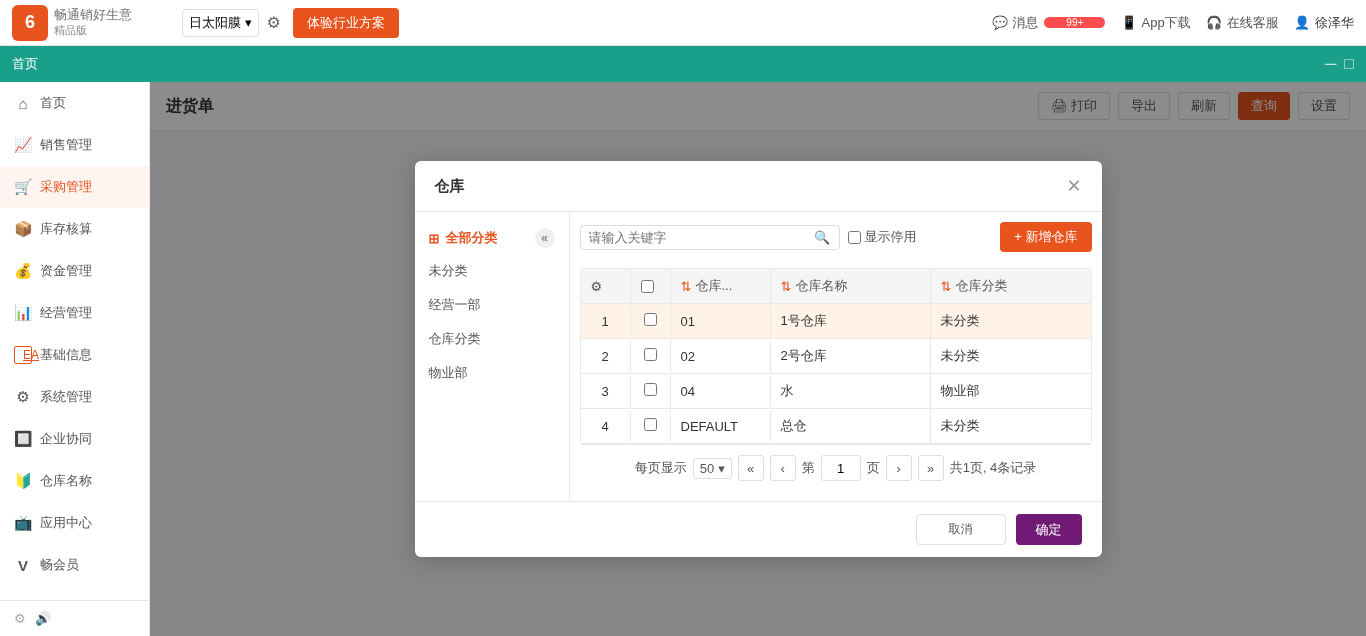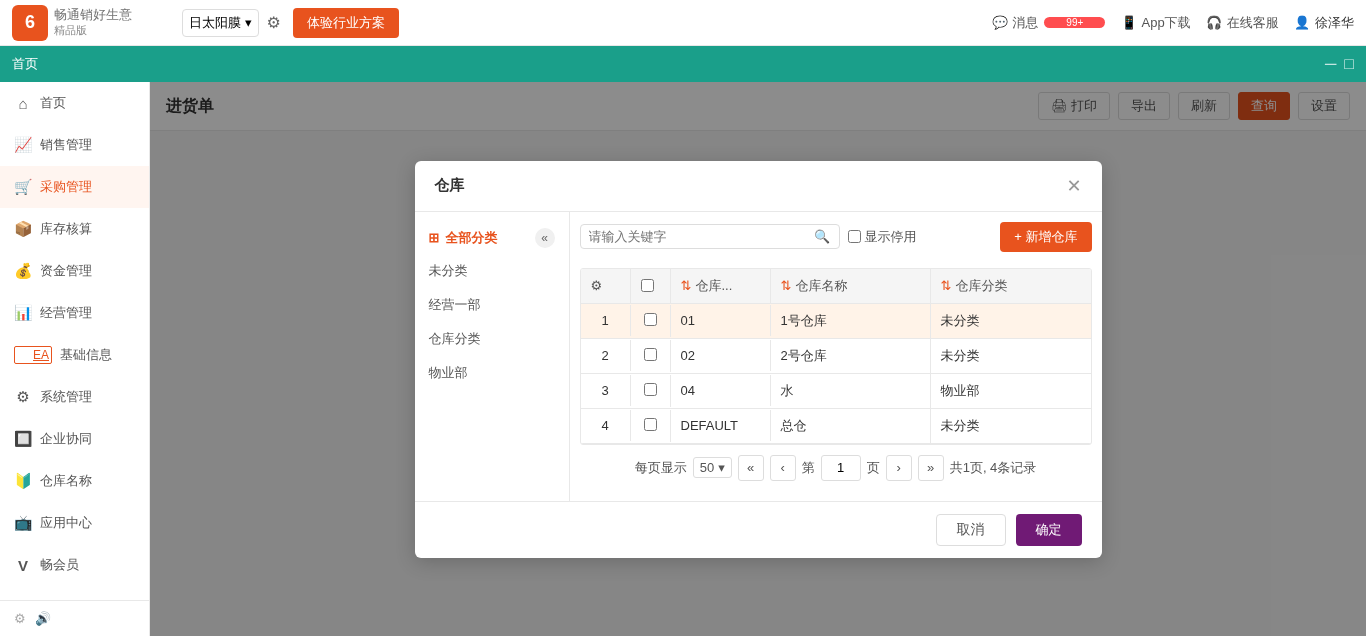--- a/index.html
+++ b/index.html
@@ -219,22 +219,22 @@
       padding: 2px 6px; font-size: 13px; background: #fff;
       display: flex; align-items: center; gap: 4px; cursor: pointer;
     }
 
     
     .modal-footer {
       display: flex; justify-content: flex-end; gap: 10px;
       padding: 12px 20px; border-top: 1px solid #e8e8e8;
     }
     .btn-cancel {
-      padding: 6px 20px; border: 1px solid #ddd; background: #fff;
-      border-radius: 4px; cursor: pointer; font-size: 14px; color: #555;
+      padding: 6px 32px; border: 1px solid #ddd; background: #fff;
+      border-radius: 4px; cursor: pointer; font-size: 12px; color: #555;
     }
     .btn-confirm {
       padding: 6px 20px; background: #701a75; color: white;
       border: none; border-radius: 4px; cursor: pointer; font-size: 13px;
     }
 
     
     ::-webkit-scrollbar { width: 6px; height: 6px; }
     ::-webkit-scrollbar-thumb { background: #ccc; border-radius: 3px; }
   </style>
@@ -307,21 +307,21 @@
     </div>
     <div class="sidebar-item">
       <span class="icon">💰</span>
       <span>资金管理</span>
     </div>
     <div class="sidebar-item">
       <span class="icon">📊</span>
       <span>经营管理</span>
     </div>
     <div class="sidebar-item">
-      <span class="icon" style="font-size:12px;border:1px solid #e8531e;color:#e8531e;padding:1px 18px;border-radius:2px;text-decoration:underline;">EA</span>
+      <span class="icon" style="font-size:12px;border:1px solid #e8531e;color:#e8531e;padding:1px 8px;border-radius:2px;text-decoration:underline;">EA</span>
       <span>基础信息</span>
     </div>
     <div class="sidebar-item">
       <span class="icon">⚙</span>
       <span>系统管理</span>
     </div>
     <div class="sidebar-item">
       <span class="icon">🔲</span>
       <span>企业协同</span>
     </div>

